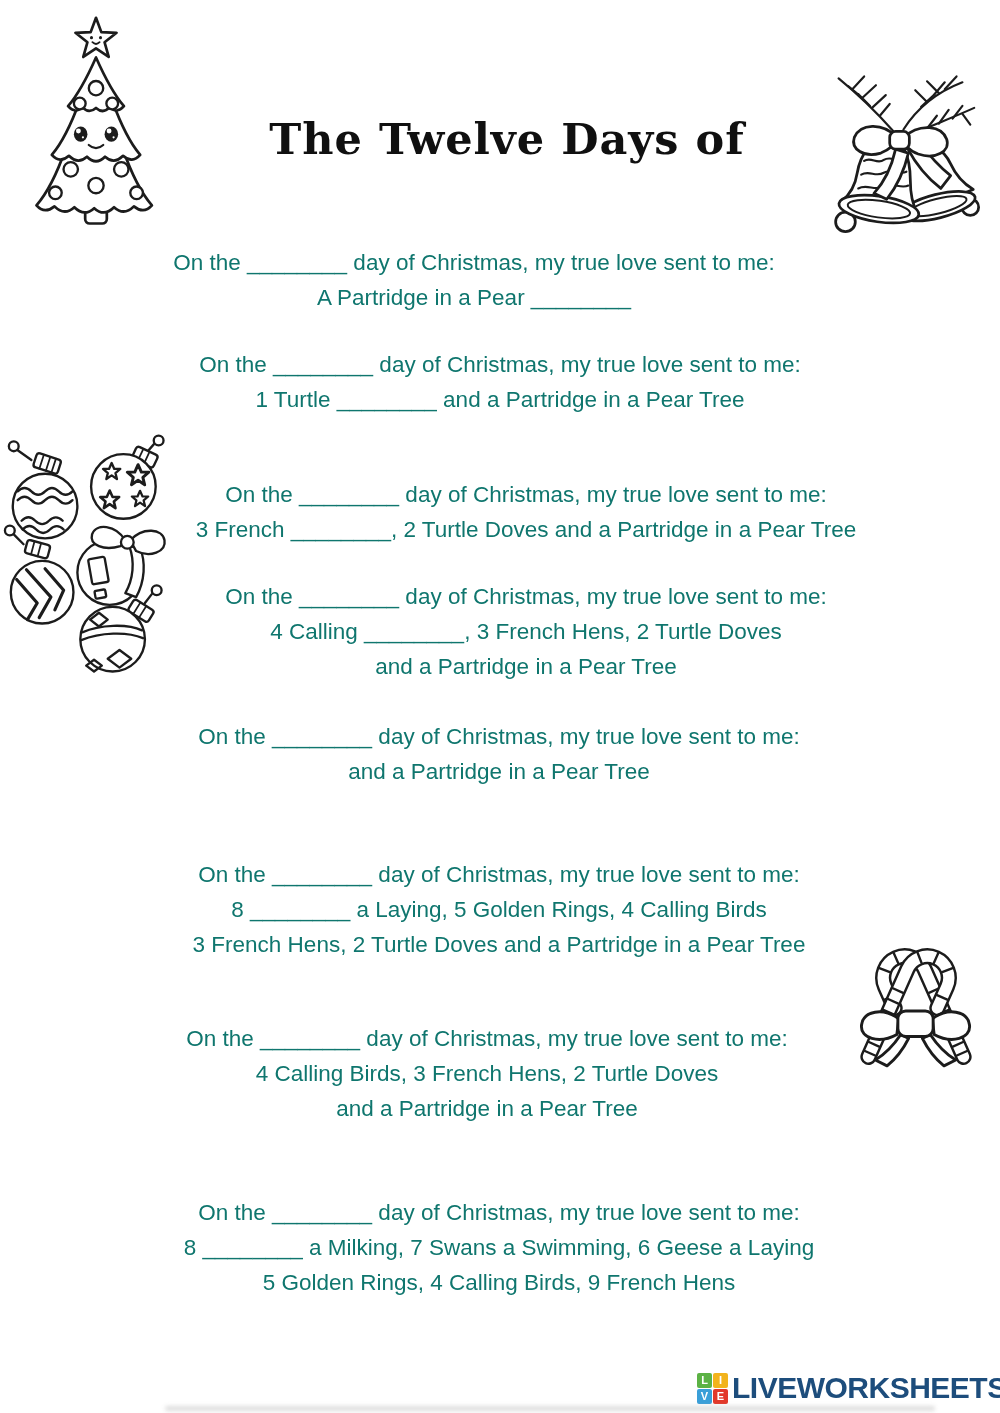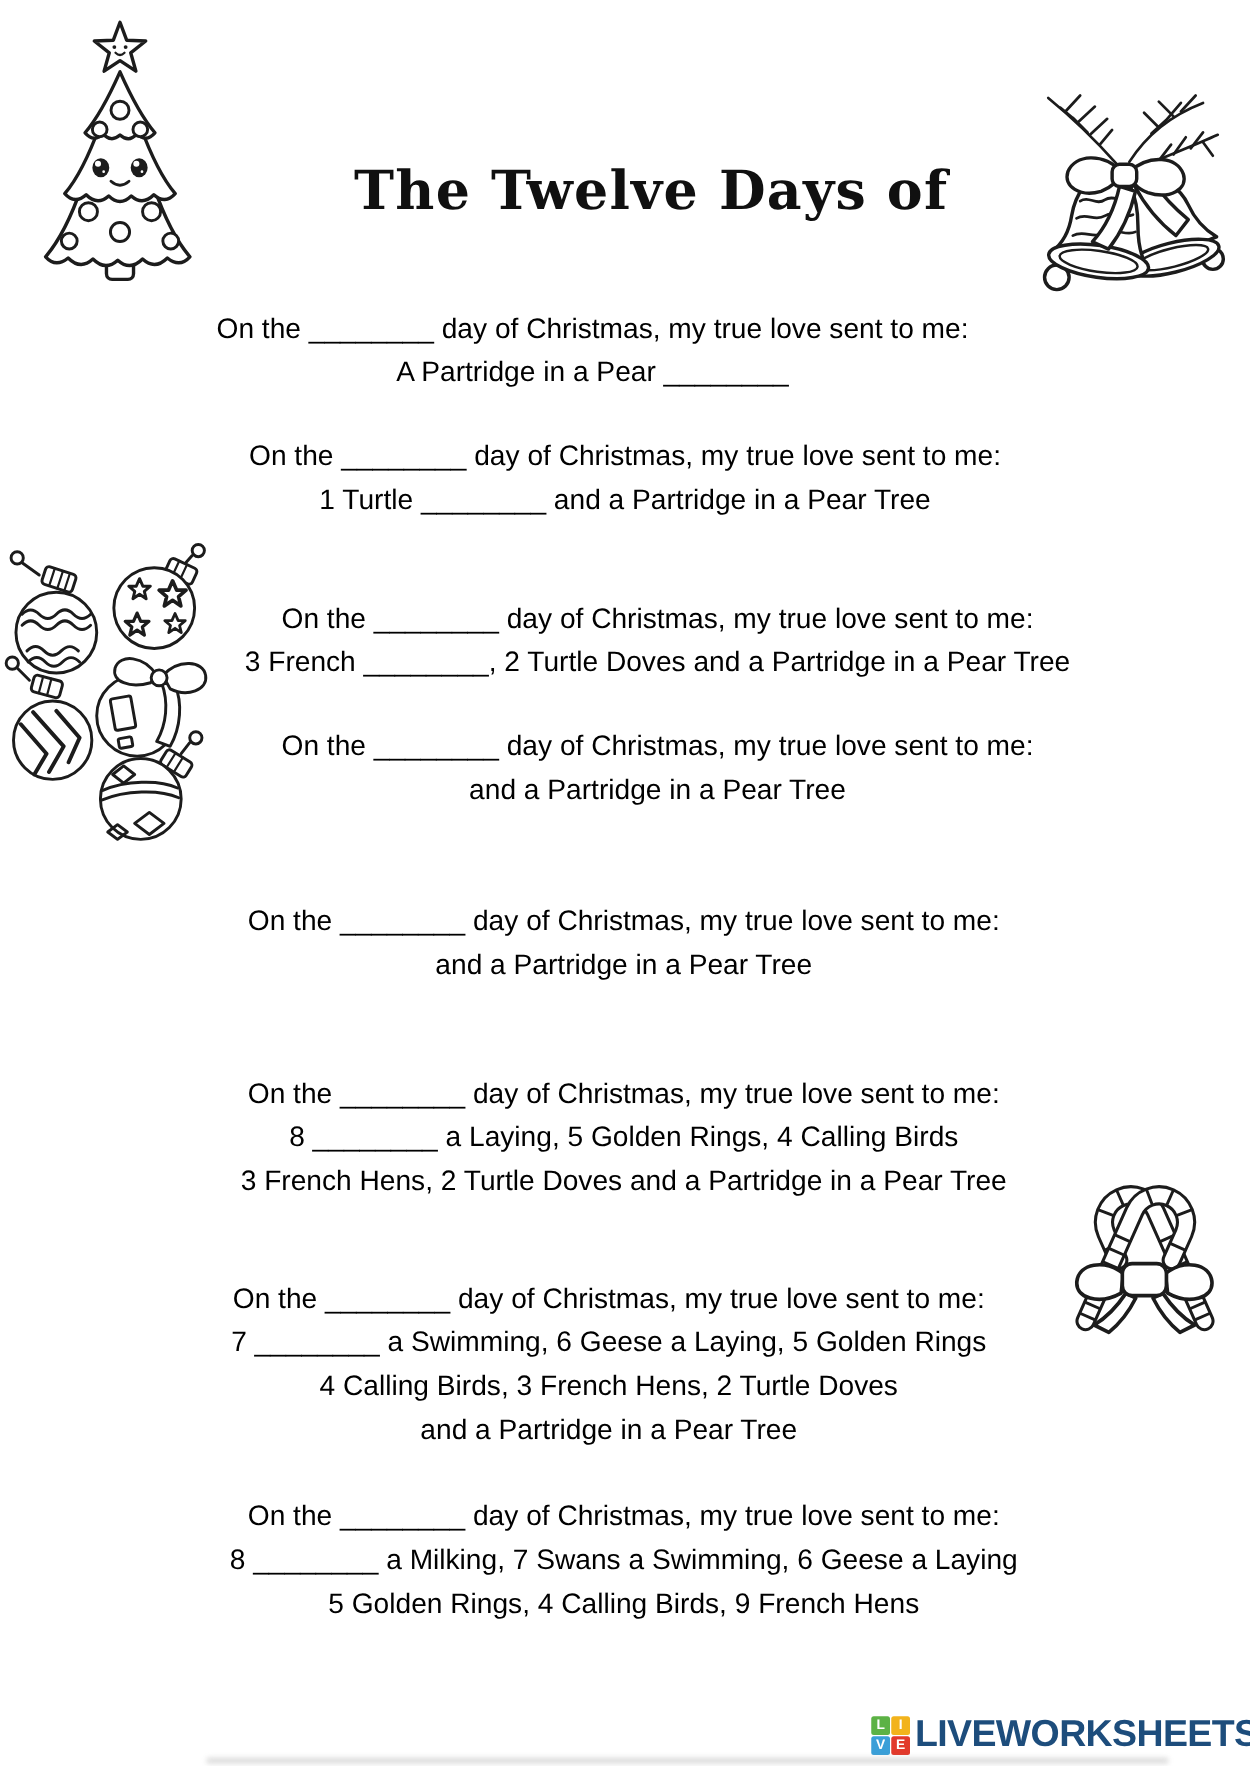--- a/index.html
+++ b/index.html
@@ -5,29 +5,29 @@
 <style>
   html,body{margin:0;padding:0;}
   body{
     width:1000px;height:1413px;position:relative;overflow:hidden;
     background:#ffffff;font-family:"Liberation Sans", sans-serif;color:#1c1c1c;
   }
   .page{position:absolute;inset:0;background:#ffffff;}
 
   
   .title{
-    position:absolute;top:112px;left:157px;width:700px;margin:14px;
+    position:absolute;top:112px;left:157px;width:700px;margin:0;
     text-align:center;font-family:"DejaVu Serif", serif;font-weight:800;
     font-size:43px;line-height:55px;color:#101010;letter-spacing:1px;
   }
 
   
   .verse{
     position:absolute;width:700px;text-align:center;white-space:nowrap;
-    font-size:22.5px;line-height:35px;color:#000000;
+    font-size:22.5px;line-height:35px;color:#0f766e;
   }
   .verse .line{height:35px;}
   .v1{top:245px;left:124px;}
   .v2{top:347px;left:150px;}
   .v3{top:477px;left:176px;}
   .v4{top:579px;left:176px;}
   .v5{top:719px;left:149px;}
   .v6{top:857px;left:149px;}
   .v7{top:1021px;left:137px;}
   .v8{top:1195px;left:149px;}
@@ -226,34 +226,34 @@
   <div class="verse v2">
     <div class="line">On the ________ day of Christmas, my true love sent to me:</div>
     <div class="line">1 Turtle ________ and a Partridge in a Pear Tree</div>
   </div>
   <div class="verse v3">
     <div class="line">On the ________ day of Christmas, my true love sent to me:</div>
     <div class="line">3 French ________, 2 Turtle Doves and a Partridge in a Pear Tree</div>
   </div>
   <div class="verse v4">
     <div class="line">On the ________ day of Christmas, my true love sent to me:</div>
+    <div class="line">4 Calling ________, 3 French Hens, 2 Turtle Doves</div>
     <div class="line">and a Partridge in a Pear Tree</div>
   </div>
   <div class="verse v5">
     <div class="line">On the ________ day of Christmas, my true love sent to me:</div>
     <div class="line">and a Partridge in a Pear Tree</div>
   </div>
   <div class="verse v6">
     <div class="line">On the ________ day of Christmas, my true love sent to me:</div>
     <div class="line">8 ________ a Laying, 5 Golden Rings, 4 Calling Birds</div>
     <div class="line">3 French Hens, 2 Turtle Doves and a Partridge in a Pear Tree</div>
   </div>
   <div class="verse v7">
     <div class="line">On the ________ day of Christmas, my true love sent to me:</div>
-    <div class="line">7 ________ a Swimming, 6 Geese a Laying, 5 Golden Rings</div>
     <div class="line">4 Calling Birds, 3 French Hens, 2 Turtle Doves</div>
     <div class="line">and a Partridge in a Pear Tree</div>
   </div>
   <div class="verse v8">
     <div class="line">On the ________ day of Christmas, my true love sent to me:</div>
     <div class="line">8 ________ a Milking, 7 Swans a Swimming, 6 Geese a Laying</div>
     <div class="line">5 Golden Rings, 4 Calling Birds, 9 French Hens</div>
   </div>
 
   <div class="logo">

